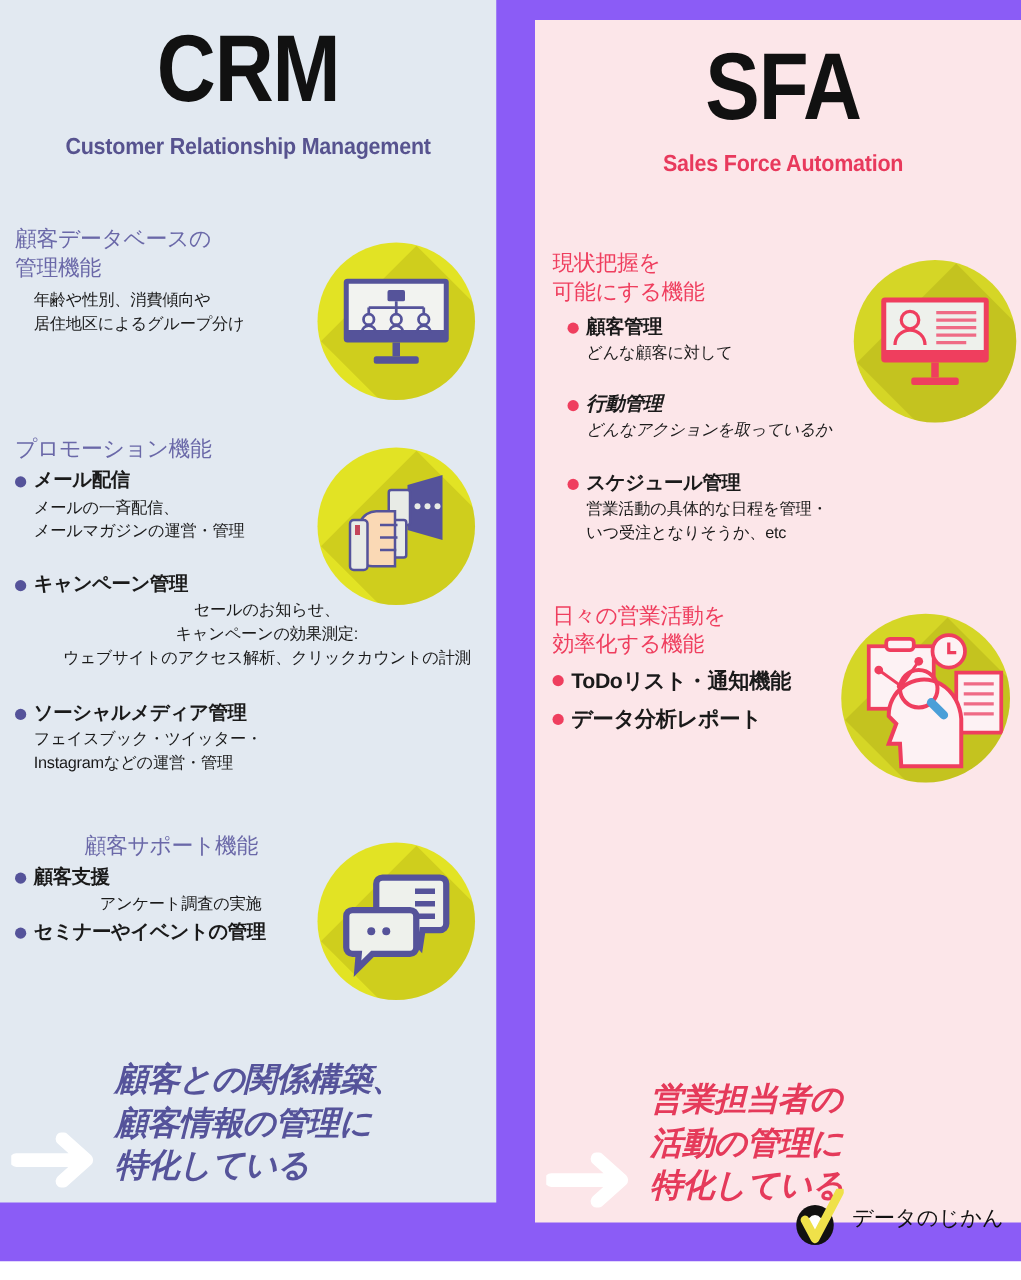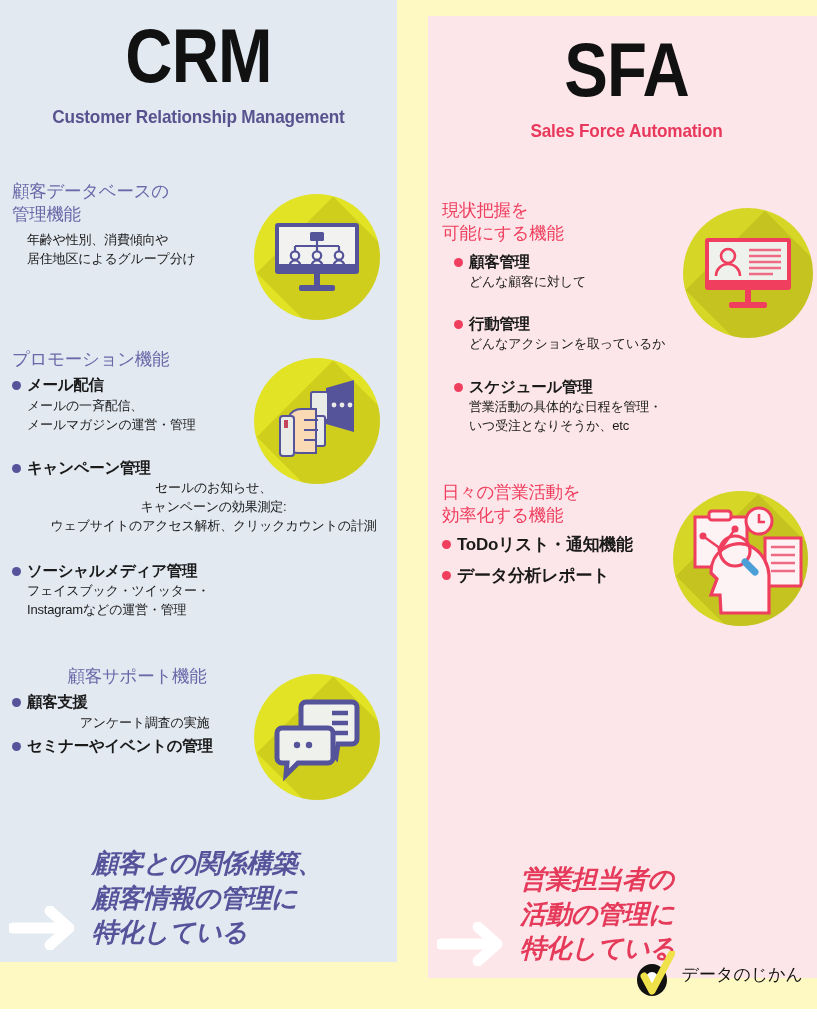--- a/index.html
+++ b/index.html
@@ -3,21 +3,21 @@
 <meta charset="utf-8">
 <style>
   * { margin:0; padding:0; box-sizing:border-box; }
   html,body { width:817px; height:1024px; }
   body {
     font-family:"Liberation Sans","DejaVu Sans",sans-serif;
     background:#ffffff;
     position:relative;
     overflow:hidden;
   }
-  .page { position:relative; width:817px; height:1009px; background:#fef9c3; }
+  .page { position:relative; width:817px; height:1009px; background:#8b5cf6; }
 
   
   .col { position:absolute; top:0; width:397px; height:962px; }
   .col-crm { left:0;   background:#e2e9f1; }
   .col-sfa { left:428px; background:#fce6e9;margin-top:16px; }
 
   .col-inner { position:relative; width:100%; height:100%; }
 
   
   .hdr { text-align:center; }
@@ -264,21 +264,21 @@
           <span>現状把握を</span><br>
           <span>可能にする機能</span>
         </div>
         <div class="bullet-row" style="margin-left:12px;">
           <span class="dot s"></span>
           <span class="b-head">顧客管理</span>
         </div>
         <div class="b-sub" style="margin-left:27px;">どんな顧客に対して</div>
       </div>
 
-      <div class="section" style="left:14px; top:295px; width:270px;">
+      <div class="section" style="left:14px; top:295px; width:270px;font-style:italic;">
         <div class="bullet-row tight" style="margin-left:12px;">
           <span class="dot s"></span>
           <span class="b-head">行動管理</span>
         </div>
         <div class="b-sub" style="margin-left:27px;">どんなアクションを取っているか</div>
       </div>
 
       <div class="section" style="left:14px; top:358px; width:280px;">
         <div class="bullet-row tight" style="margin-left:12px;">
           <span class="dot s"></span>

